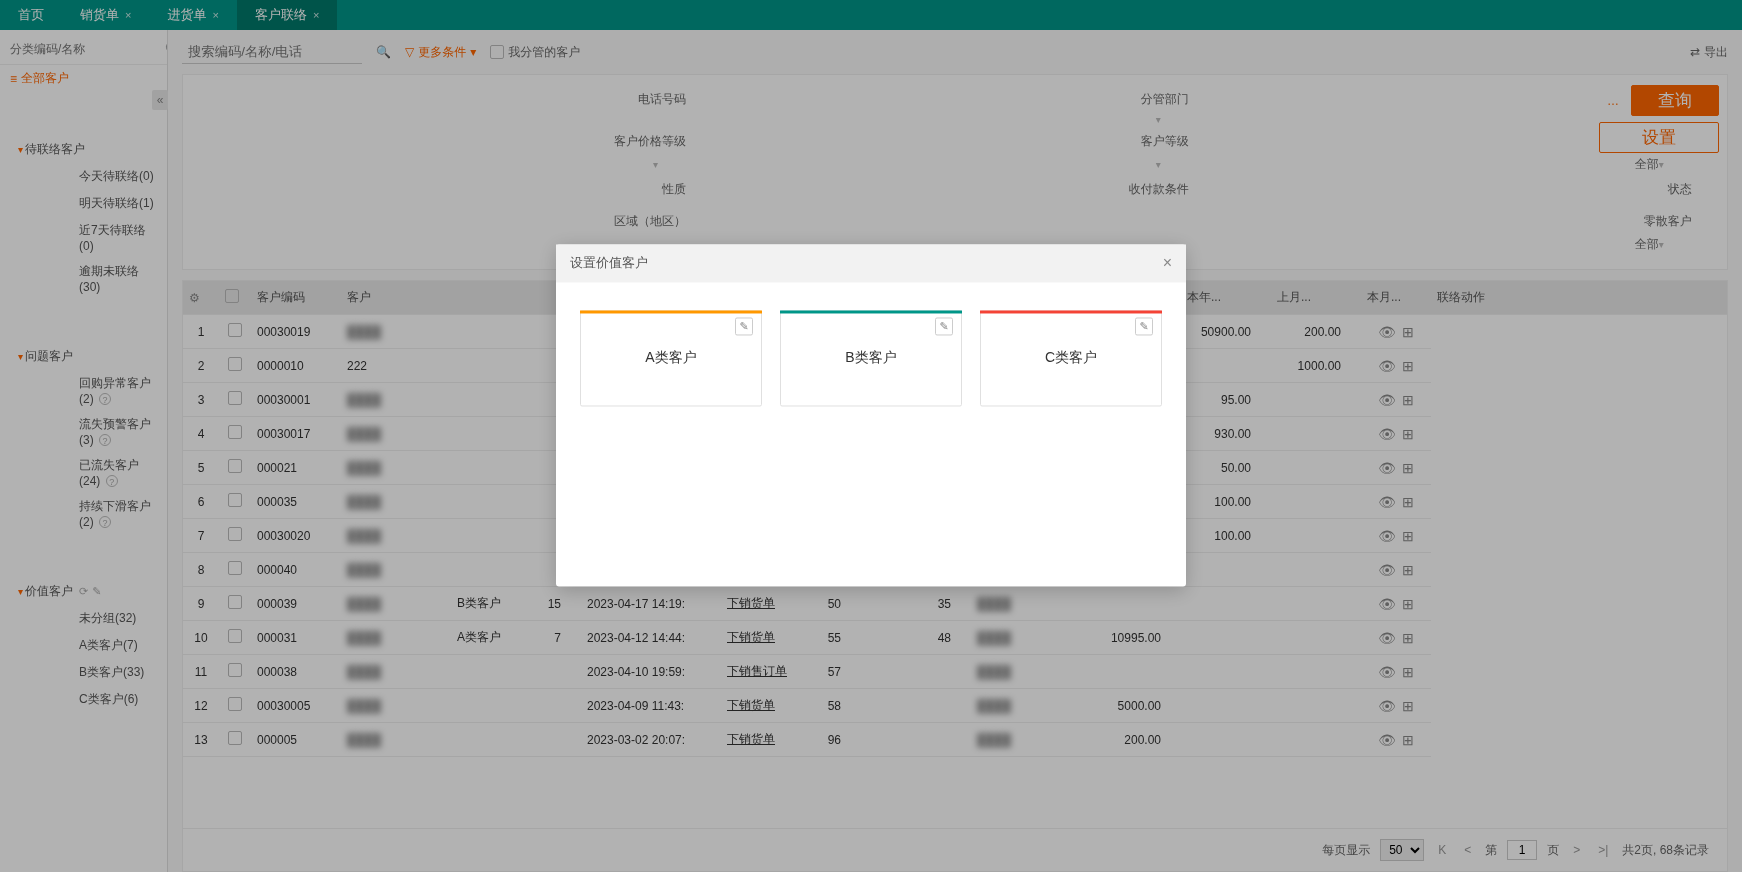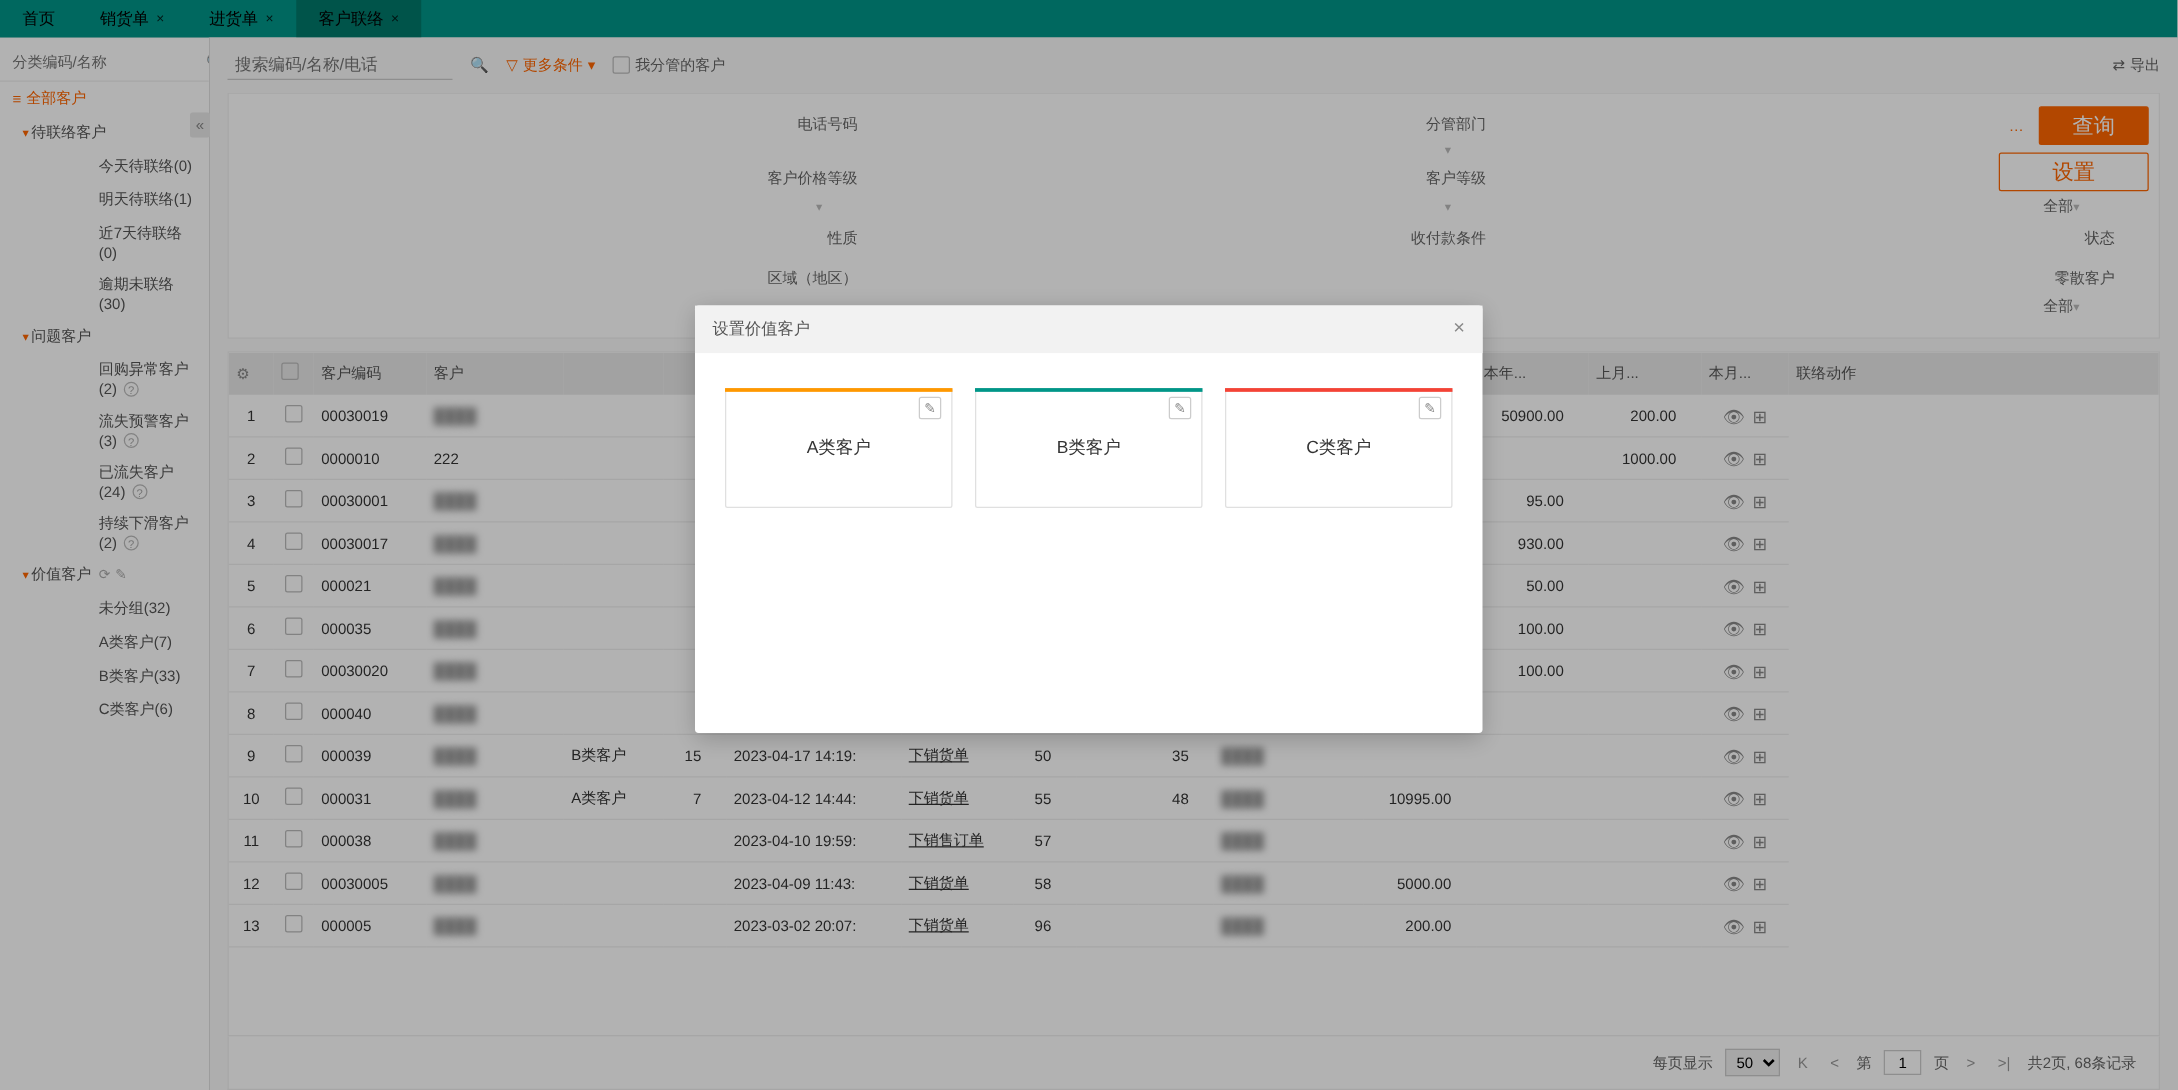--- a/index.html
+++ b/index.html
@@ -1,34 +1,34 @@
 <!DOCTYPE html>
 <html><head>
 <meta charset="utf-8">
 <style>
 * { box-sizing: border-box; margin: 0; padding: 0; }
 body { font-family: "Microsoft YaHei", Arial, sans-serif; font-size: 12px; color: #333; background: #f5f5f5; overflow: hidden; }
 .overlay { position: fixed; inset: 0; background: rgba(0,0,0,0.3); z-index: 100; }
 
 
 .top-tabs { background: #009688; height: 30px; display: flex; align-items: stretch; }
-.top-tab { padding: 0 18px; display: flex; align-items: center; gap: 6px; color: #000000; cursor: pointer; font-size: 13px; }
+.top-tab { padding: 0 18px; display: flex; align-items: center; gap: 6px; color: #ffffff; cursor: pointer; font-size: 13px; }
 .top-tab.active { background: #00796b; }
 .top-tab .x { font-size: 11px; opacity: 0.8; }
 
 
 .main { display: flex; height: calc(100vh - 30px); }
 .sidebar { width: 168px; background: #fff; border-right: 1px solid #e0e0e0; padding: 8px 0; font-size: 12px; overflow-y: auto; }
 .sidebar-search { display: flex; align-items: center; padding: 4px 10px 8px; border-bottom: 1px solid #eee; }
 .sidebar-search input { border: none; outline: none; flex: 1; font-size: 12px; color: #999; }
 .sidebar-search .icon { color: #ff6600; }
 .collapse-handle { position: absolute; left: 152px; top: 90px; width: 16px; height: 20px; background: #e8e8e8; display:flex; align-items:center; justify-content:center; color:#888; border-radius:2px; cursor:pointer; }
 .tree-item { padding: 5px 10px 5px 22px; cursor: pointer; color: #555; }
 .tree-item.root { color: #ff6600; padding-left: 10px; display:flex; align-items:center; gap:4px; }
-.tree-item.group { color: #555; padding-left: 18px; }
+.tree-item.group { color: #555; padding-left: 18px; margin-top: 44px; }
 .tree-item.leaf { padding-left: 34px; color: #555; margin-left: 45px; }
 .tree-caret { color: #ff6600; margin-right: 2px; font-size: 10px; }
 .tree-icons { margin-left: 6px; color: #aaa; font-size: 11px; display:inline-flex; gap:4px; }
 
 
 .content { flex: 1; display: flex; flex-direction: column; background: #fafafa; }
 .toolbar { display: flex; align-items: center; gap: 14px; padding: 10px 14px; }
 .toolbar input.search { width: 180px; padding: 4px 6px; border: none; border-bottom: 1px solid #ccc; background: transparent; outline: none; }
 .toolbar .search-icon { color: #ff6600; cursor: pointer; }
 .toolbar .more { color: #ff6600; cursor: pointer; display:flex; align-items:center; gap:4px; }

